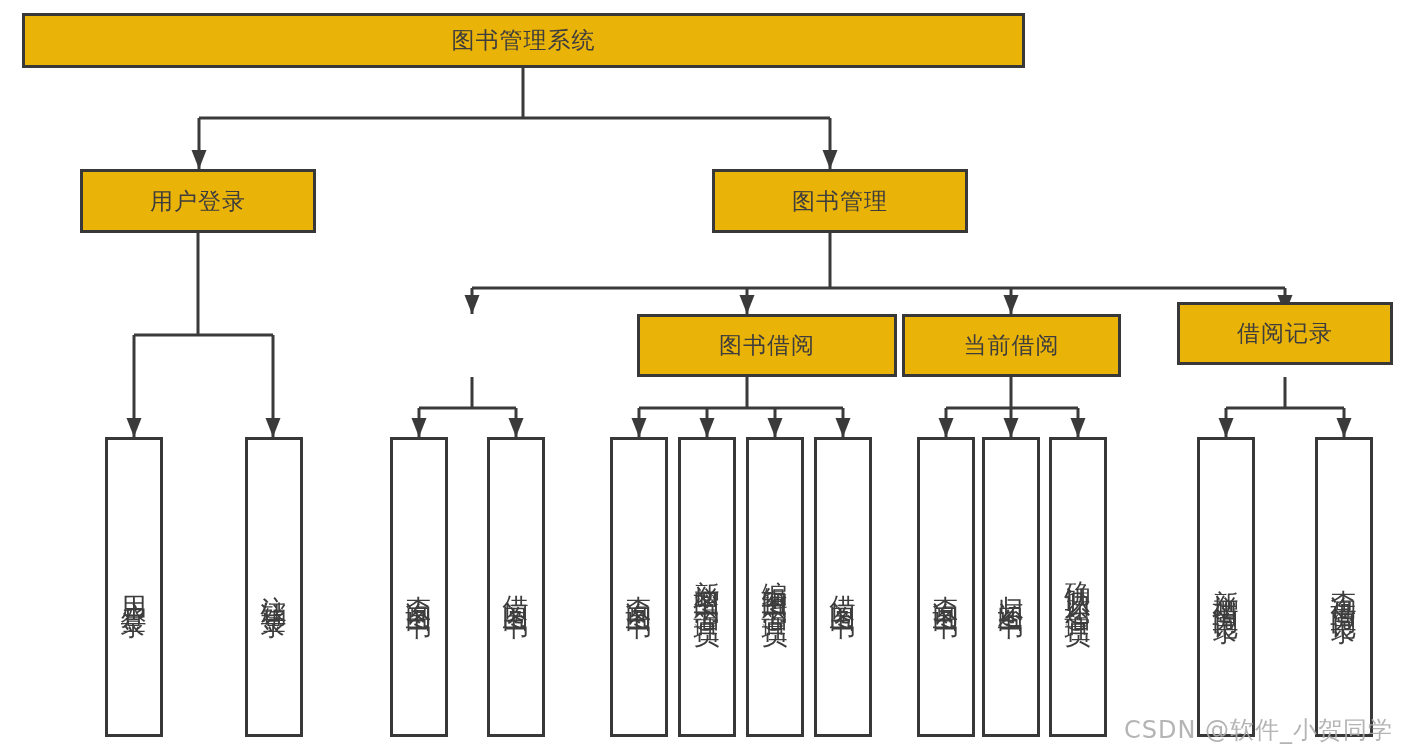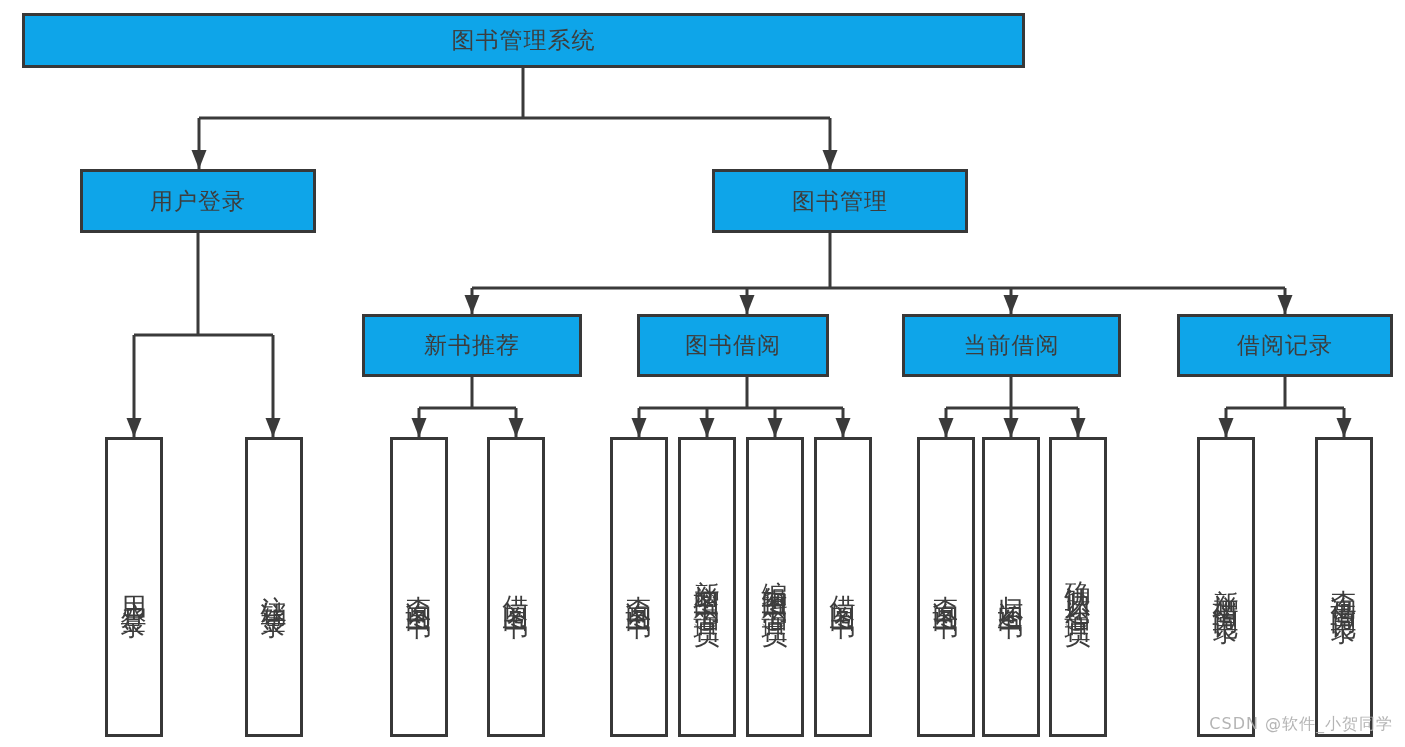--- a/index.html
+++ b/index.html
@@ -12,21 +12,21 @@
     background: #ffffff;
     overflow: hidden;
   }
   #connector-layer {
     position: absolute;
     left: 0; top: 0;
     width: 1405px; height: 747px;
   }
   .hbox {
     position: absolute;
-    background: #0ea5e9;
+    background: #eab308;
     border: 3px solid #383838;
     display: flex;
     align-items: center;
     justify-content: center;
   }
   .hlbl {
     font-size: 23px;
     color: #3d3d3d;
     letter-spacing: 1px;
     white-space: nowrap;
@@ -48,21 +48,21 @@
     font-size: 26px;
     line-height: 1;
     letter-spacing: 6px;
     color: #3d3d3d;
     white-space: nowrap;
   }
   #watermark {
     position: absolute;
     right: 12px;
     top: 714px;
-    font-size: 16px;
+    font-size: 24px;
     letter-spacing: 1px;
     color: rgba(172, 172, 172, 0.9);
     white-space: nowrap;
   }
 </style>
 </head>
 <body>
 
 <div id="stage">
 
@@ -110,30 +110,27 @@
     <span class="hlbl">图书管理系统</span>
   </div>
 
   <div class="hbox" style="left:80px; top:169px; width:236px; height:64px;">
     <span class="hlbl">用户登录</span>
   </div>
   <div class="hbox" style="left:712px; top:169px; width:256px; height:64px;">
     <span class="hlbl">图书管理</span>
   </div>
 
-  <div class="hbox" style="left:362px; top:314px; width:220px; height:63px;">
-    <span class="hlbl">新书推荐</span>
-  </div>
-  <div class="hbox" style="left:637px; top:314px; width:192px; height:63px;">
+  <div class="hbox" style="left:637px; top:314px; width:260px; height:63px;">
     <span class="hlbl">图书借阅</span>
   </div>
   <div class="hbox" style="left:902px; top:314px; width:219px; height:63px;text-align:center;">
     <span class="hlbl">当前借阅</span>
   </div>
-  <div class="hbox" style="left:1177px; top:314px; width:216px; height:63px;">
+  <div class="hbox" style="left:1177px; top:302px; width:216px; height:63px;">
     <span class="hlbl">借阅记录</span>
   </div>
 
   <div class="vbox" style="left:105px;">
     <span class="vlbl">用户登录</span>
   </div>
   <div class="vbox" style="left:245px;">
     <span class="vlbl">注销登录</span>
   </div>
 

